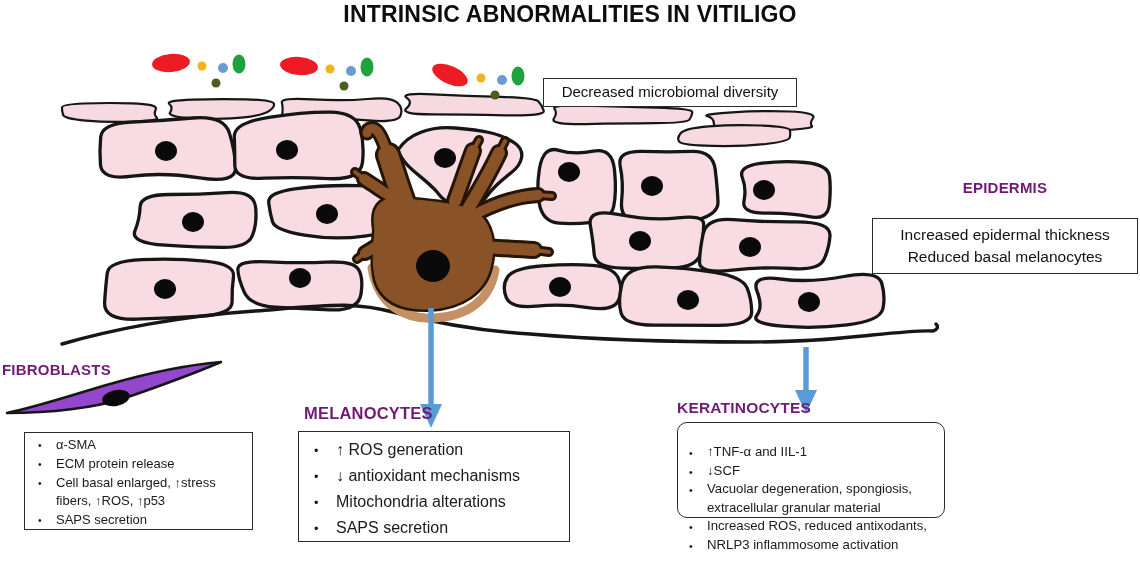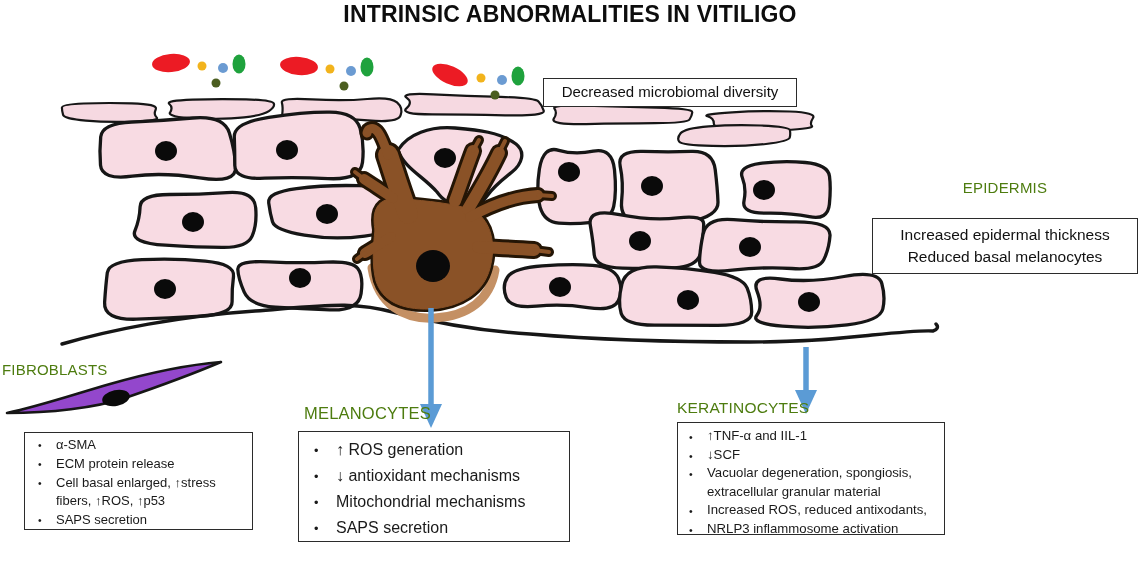--- a/index.html
+++ b/index.html
@@ -2,21 +2,21 @@
 <html><head>
 <meta charset="utf-8">
 <style>
   html,body{margin:0;padding:0;background:#ffffff;}
   .canvas{position:relative;width:1140px;height:564px;background:#ffffff;overflow:hidden;
           font-family:"Liberation Sans","DejaVu Sans",sans-serif;color:#111;}
   .title{position:absolute;top:1px;left:0;width:100%;text-align:center;
          font-size:23px;font-weight:bold;color:#0d0d0d;letter-spacing:.2px;}
   svg.layer{position:absolute;left:0;top:0;}
   .box{position:absolute;background:#fff;border:1.6px solid #2b2b2b;box-sizing:border-box;}
-  .lbl{position:absolute;font-weight:normal;color:#4d7c0f;letter-spacing:.2px;white-space:nowrap;}
+  .lbl{position:absolute;font-weight:bold;color:#701a75;letter-spacing:.2px;white-space:nowrap;}
   .centered{text-align:center;}
   ul{list-style:none;margin:0;padding:0;}
   li{position:relative;color:#1a1a1a;}
   li::before{content:"•";position:absolute;font-size:.8em;top:1px;}
   
   .microbiome-box{left:543px;top:78px;width:254px;height:29px;font-size:15px;line-height:26px;}
   
   .epidermis-label{left:872px;top:179px;width:266px;text-align:center;font-size:15px;}
   .epidermis-box{left:872px;top:218px;width:266px;height:56px;font-size:15.5px;line-height:22px;padding-top:5px;}
   
@@ -24,21 +24,21 @@
   .fibro-box{left:24px;top:432px;width:229px;height:98px;font-size:13px;padding:3px 6px 0 0;}
   .fibro-box li{line-height:18.8px;padding-left:31px;}
   .fibro-box li::before{left:13px;}
   
   .mela-label{left:304px;top:404px;font-size:16.5px;}
   .mela-box{left:298px;top:431px;width:272px;height:111px;font-size:16px;padding:5px 6px 0 0;}
   .mela-box li{line-height:26px;padding-left:37px;}
   .mela-box li::before{left:15px;}
   
   .kera-label{left:677px;top:399px;font-size:15.5px;}
-  .kera-box{left:677px;top:422px;width:268px;height:113px;font-size:13.2px;padding:4px 4px 0 0;}
+  .kera-box{left:677px;top:422px;width:268px;height:96px;font-size:13.2px;padding:20px 4px 0 0;border-radius:10px;}
   .kera-box li{line-height:18.5px;padding-left:29px;}
   .kera-box li::before{left:11px;}
 </style>
 </head>
 <body>
 
 <div class="canvas">
 
   <svg class="layer" width="1140" height="564" viewBox="0 0 1140 564">
 
@@ -181,21 +181,21 @@
       <li>Cell basal enlarged, ↑stress fibers, ↑ROS, ↑p53</li>
       <li>SAPS secretion</li>
     </ul>
   </div>
 
   <div class="lbl mela-label">MELANOCYTES</div>
   <div class="box mela-box">
     <ul>
       <li>↑ ROS generation</li>
       <li>↓ antioxidant mechanisms</li>
-      <li>Mitochondrial mechanisms</li>
+      <li>Mitochondria alterations</li>
       <li>SAPS secretion</li>
     </ul>
   </div>
 
   <div class="lbl kera-label">KERATINOCYTES</div>
   <div class="box kera-box">
     <ul>
       <li>↑TNF-α and IIL-1</li>
       <li>↓SCF</li>
       <li>Vacuolar degeneration, spongiosis, extracellular granular material</li>

